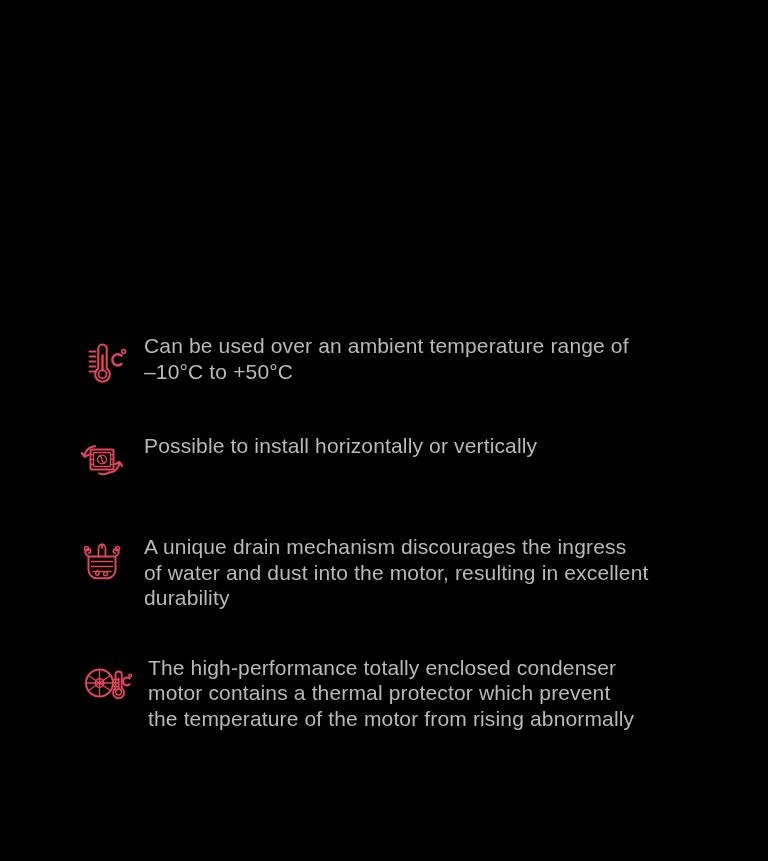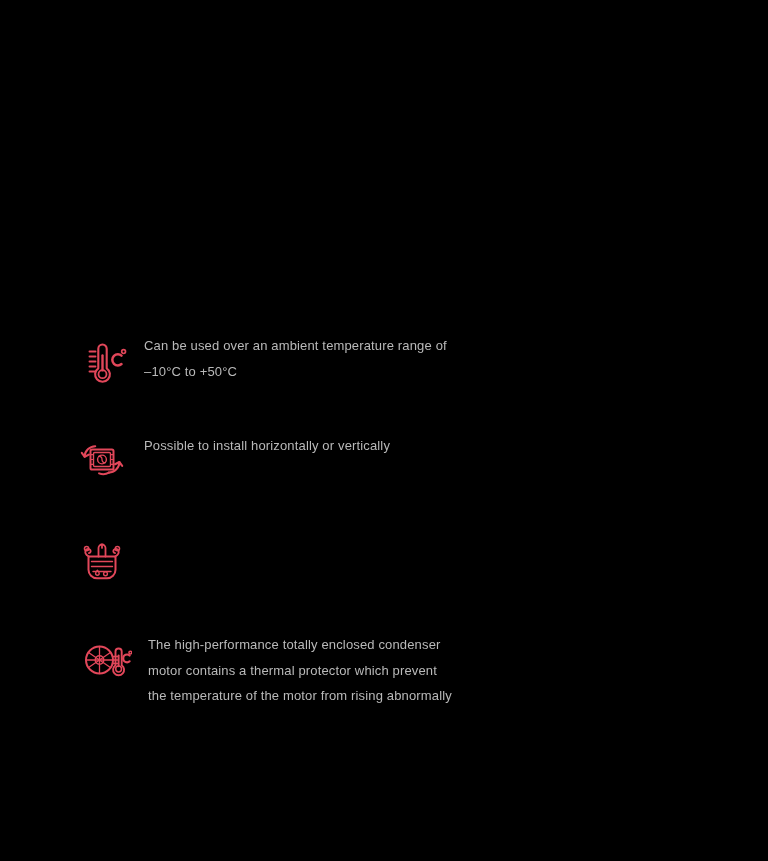--- a/index.html
+++ b/index.html
@@ -59,21 +59,21 @@
   .icon-cell svg {
     display: block;
     width: 52px;
     height: 52px;
   }
 
   .feature-text {
     flex: 1 1 auto;
     margin-left: 16px;
     color: #b9b9b9;
-    font-size: 13px;
+    font-size: 21px;
     line-height: 25.5px;
     letter-spacing: 0.15px;
     font-weight: 400;
     max-width: 600px;
     white-space: pre-line;
   }
 
   
   .row-0 { margin-top: 8px; }
   .row-1 { margin-top: 46px; }
@@ -150,20 +150,23 @@
           <path d="M12.8 20.5c-2.6-1.6-4.3-3.9-3.1-6.2 1-1.9 3.6-2 4.6-.4.9 1.4.2 3-1.4 3.2" stroke-width="1.8"></path>
           <circle cx="10.6" cy="12.6" r="2.1" stroke-width="1.6"></circle>
 
           <path d="M39.2 20.5c2.6-1.6 4.3-3.9 3.1-6.2-1-1.9-3.6-2-4.6-.4-.9 1.4-.2 3 1.4 3.2" stroke-width="1.8"></path>
           <circle cx="41.4" cy="12.6" r="2.1" stroke-width="1.6"></circle>
 
           <path d="M23.2 37.2c0 1.1-.8 2-1.8 2s-1.8-.9-1.8-2 1.8-3 1.8-3 1.8 1.9 1.8 3z" stroke-width="1.4"></path>
           <circle cx="29.5" cy="37.8" r="1.9" stroke-width="1.4"></circle>
         </svg>
       </div>
+      <div class="feature-text">A unique drain mechanism discourages the ingress
+of water and dust into the motor, resulting in excellent
+durability</div>
     </div>
 
     <div class="feature-row row-4">
       <div class="icon-cell">
         <svg viewBox="0 0 52 52" fill="none" stroke="#e2475a" stroke-width="2" stroke-linecap="round" stroke-linejoin="round">
 
           <circle cx="19.5" cy="26" r="13.5"></circle>
 
           <path d="M19.5 12.5v27M8.6 18.5l21.8 15M8.6 33.5l21.8-15" stroke-width="1.3"></path>
           <path d="M6 26h27" stroke-width="1.3"></path>

